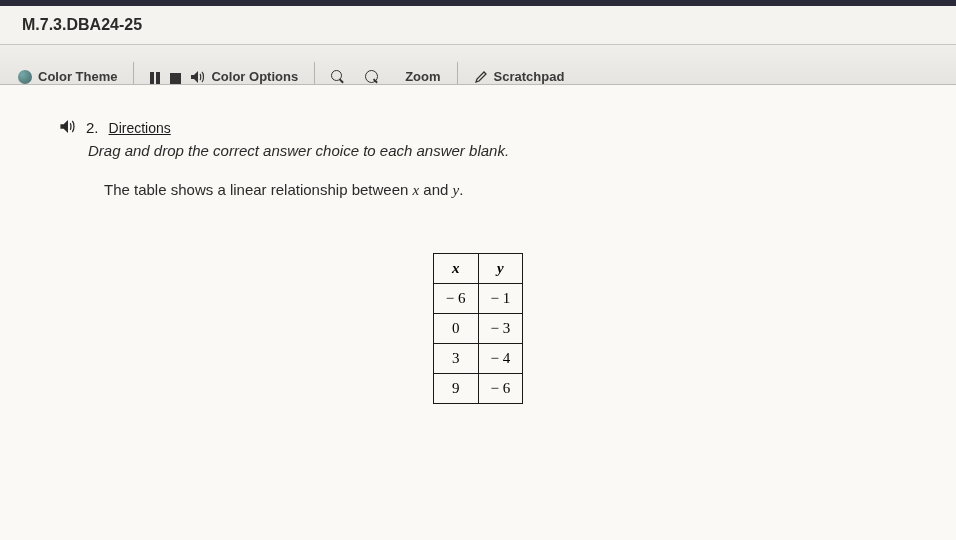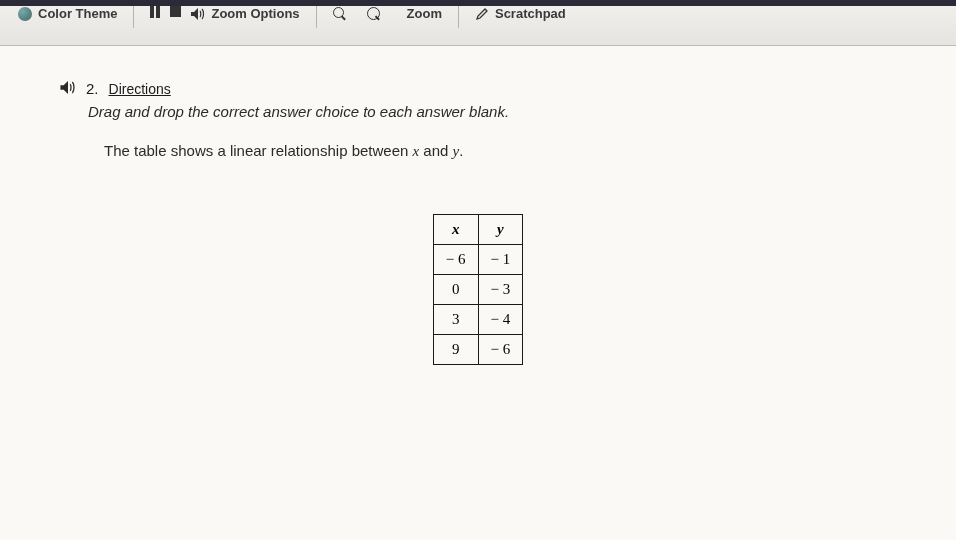--- a/index.html
+++ b/index.html
@@ -21,21 +21,21 @@
   .title-bar {
     padding: 10px 22px 10px 22px;
     font-weight: bold;
     font-size: 16px;
     color: #2a2a2a;
     background: #f5f3ef;
     border-bottom: 1px solid #c8c6c2;
   }
   .toolbar {
     display: flex;
-    align-items: flex-start;
+    align-items: flex-end;
     background: linear-gradient(#f1efec, #e6e4e0);
     border-bottom: 1px solid #bdbbb7;
     height: 40px;
     padding: 0 18px;
     font-size: 13px;
     color: #333;
     gap: 10px;
   }
   .toolbar .sep {
     width: 1px;
@@ -139,20 +139,23 @@
     font-weight: normal;
   }
   .neg { white-space: nowrap; }
 </style>
 </head>
 <body>
 
 <div class="frame">
   <div class="top-dark"></div>
 
+  <div class="title-bar">
+    <span>M.7.3.DBA24-25</span>
+  </div>
 
   <div class="toolbar">
     <div class="tb-item">
       <span class="tb-icon palette-icon"></span>
       <span>Color Theme</span>
     </div>
     <div class="sep"></div>
 
     <div class="tb-item">
       <span class="tb-icon pause-icon">
@@ -163,21 +166,21 @@
     <div class="tb-item">
       <span class="tb-icon stop-icon"></span>
     </div>
     <div class="tb-item">
       <span class="tb-icon speak-icon">
         <svg width="14" height="12" viewBox="0 0 14 12">
             <path d="M0 4h3l4-4v12l-4-4H0z" fill="#333"></path>
             <path d="M9 3c1 1 1 5 0 6M11 1c2 2 2 8 0 10" stroke="#333" stroke-width="1.2" fill="none"></path>
           </svg>
       </span>
-      <span>Zoom Options</span>
+      <span>Color Options</span>
     </div>
     <div class="sep"></div>
 
     <div class="tb-item zoom-group">
       <span class="mag"></span>
       <span class="mag big"></span>
       <span style="margin-left:6px;">Zoom</span>
     </div>
     <div class="sep"></div>
 

